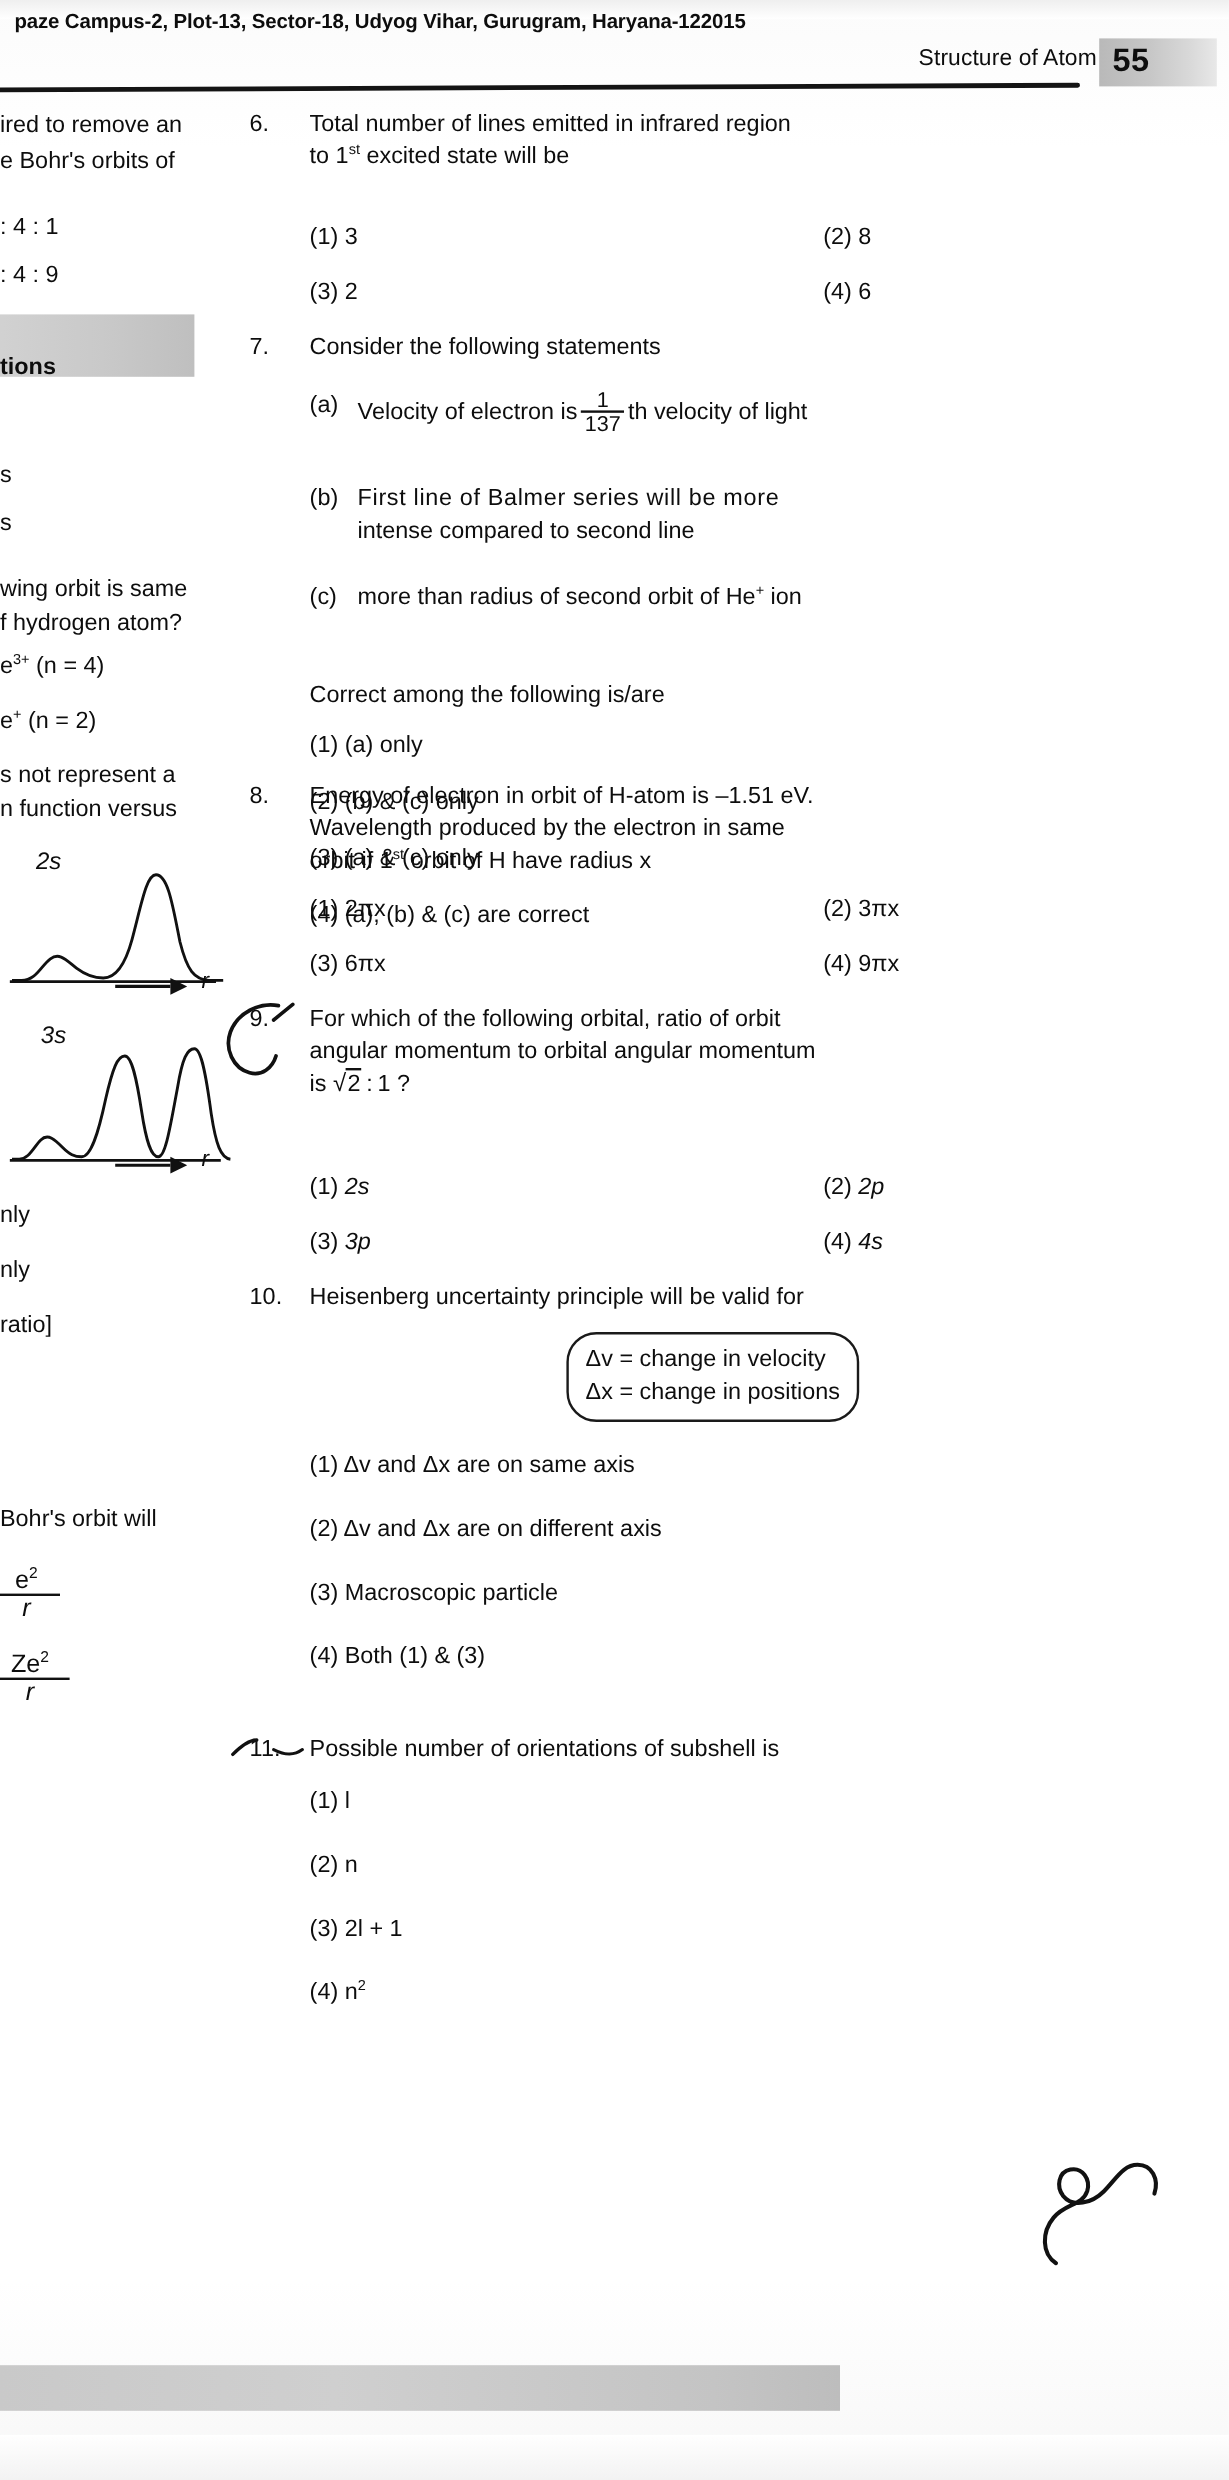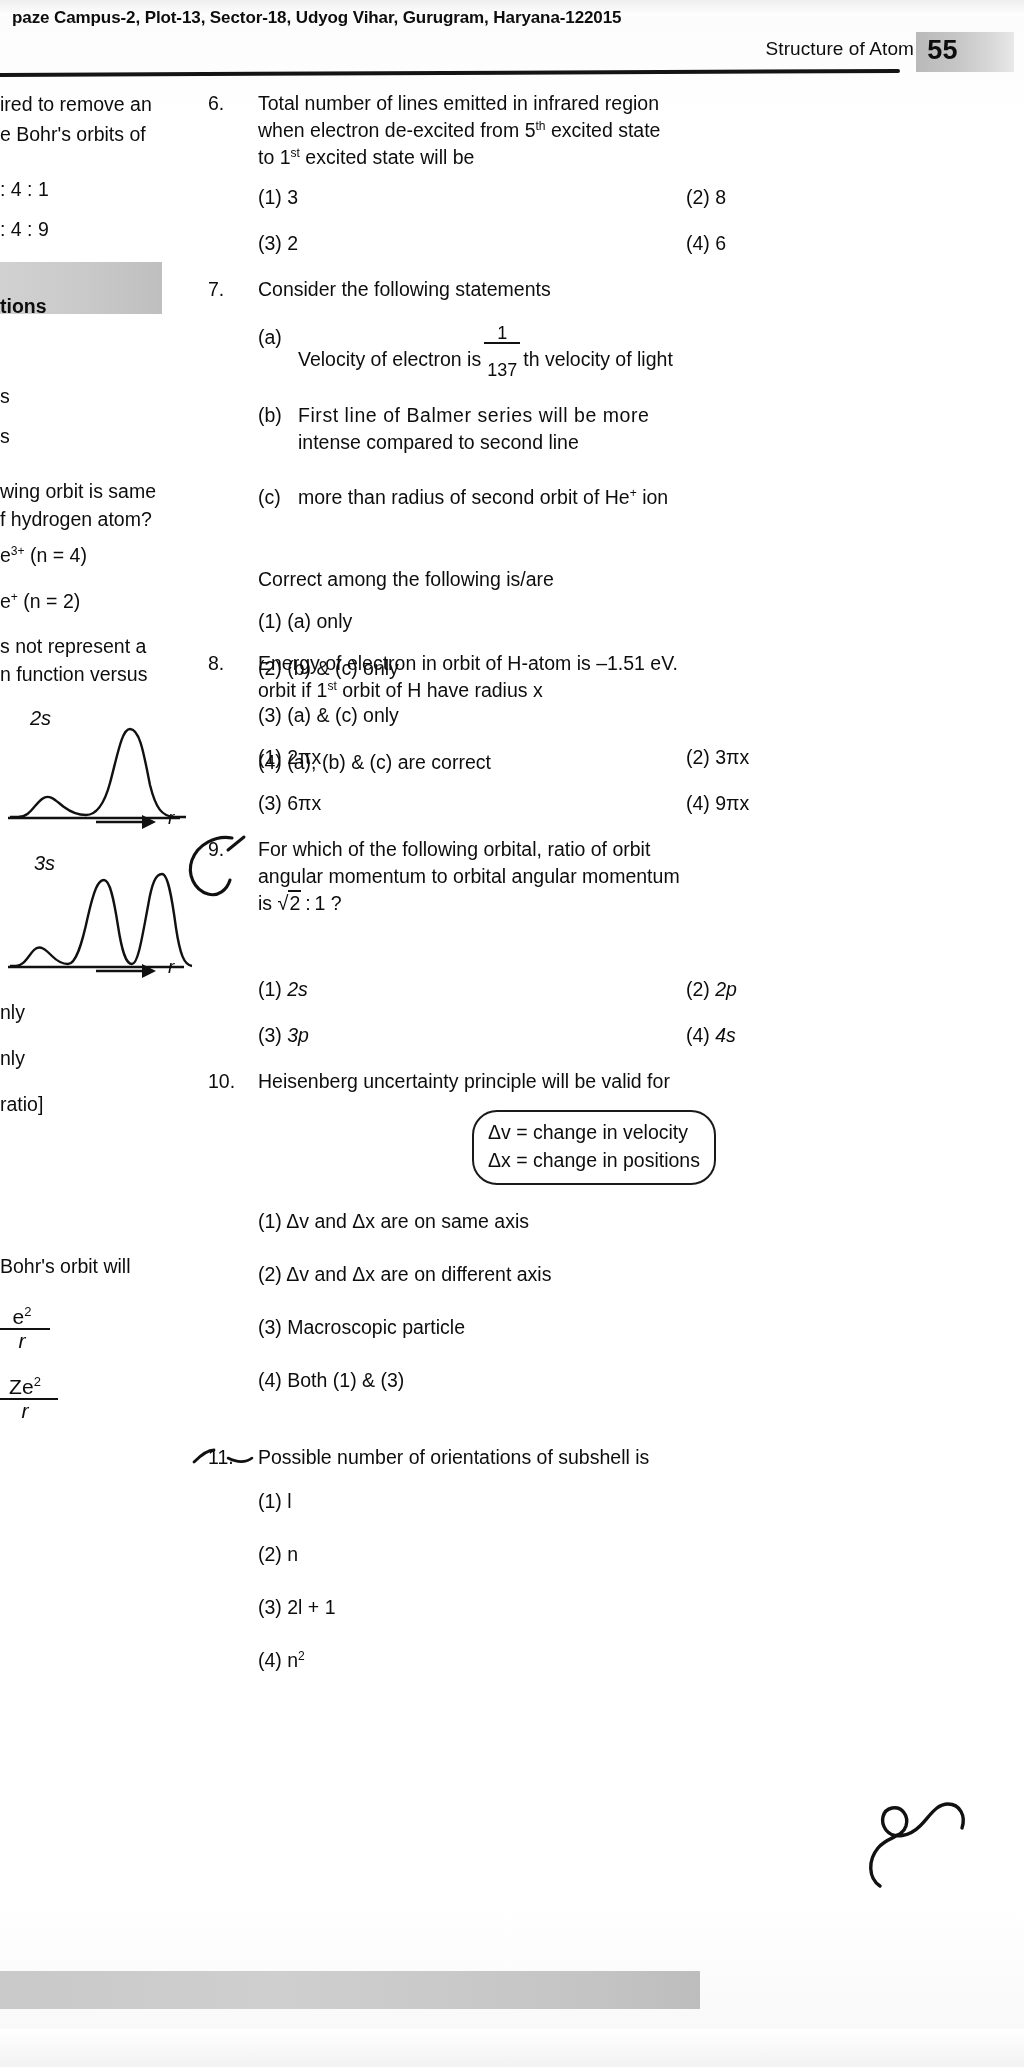--- a/index.html
+++ b/index.html
@@ -126,21 +126,21 @@
 
   
   .frac {
     display: inline-block;
     vertical-align: -10px;
     text-align: center;
     margin: 0 3px;
     line-height: 1.02;
   }
   .frac .num { display: block; font-size: 18px; padding: 0 3px; }
-  .frac .den { display: block; font-size: 18px; border-top: 2.2px solid #111; padding: 17px 3px; }
+  .frac .den { display: block; font-size: 18px; border-top: 2.2px solid #111; padding: 0 3px; }
   sup { font-size: 0.62em; vertical-align: super; line-height: 0; }
   .ital { font-style: italic; }
   .sqrt { white-space: nowrap; }
   .sqrt .rad { font-size: 20px; }
   .sqrt .bar { border-top: 2px solid #111; padding: 0 1px; }
 
   
   .defbox {
     position: absolute;
     border: 2.2px solid #1a1a1a;
@@ -279,21 +279,20 @@
       <span class="den ital">r</span>
     </div>
   </div>
 
   <div class="col-right">
 
     <div class="q" style="top:6px;">
       <div class="q-num">6.</div>
       <div class="q-body">
         <span class="ln">Total number of lines emitted in infrared region</span>
-        <span class="ln">when electron de-excited from 5<sup>th</sup> excited state</span>
         <span class="ln">to 1<sup>st</sup> excited state will be</span>
       </div>
     </div>
     <div class="opts" style="top:100px; height:56px;">
       <div class="opt opt-c1" style="top:0;"><span>(1)</span> <span>3</span></div>
       <div class="opt opt-c2" style="top:0;"><span>(2)</span> <span>8</span></div>
       <div class="opt opt-c1" style="top:46px;"><span>(3)</span> <span>2</span></div>
       <div class="opt opt-c2" style="top:46px;"><span>(4)</span> <span>6</span></div>
     </div>
 
@@ -336,20 +335,21 @@
       <div class="opt opt-c1" style="top:0;"><span>(1)</span> <span>(a) only</span></div>
       <div class="opt opt-c1" style="top:47px;"><span>(2)</span> <span>(b) &amp; (c) only</span></div>
       <div class="opt opt-c1" style="top:94px;"><span>(3)</span> <span>(a) &amp; (c) only</span></div>
       <div class="opt opt-c1" style="top:141px;"><span>(4)</span> <span>(a), (b) &amp; (c) are correct</span></div>
     </div>
 
     <div class="q" style="top:566px;">
       <div class="q-num">8.</div>
       <div class="q-body">
         <span class="ln">Energy of electron in orbit of H-atom is –1.51 eV.</span>
+        <span class="ln">Wavelength produced by the electron in same</span>
         <span class="ln">orbit if 1<sup>st</sup> orbit of H have radius x</span>
       </div>
     </div>
     <div class="opts" style="top:660px; height:56px;">
       <div class="opt opt-c1" style="top:0;"><span>(1)</span> <span>2πx</span></div>
       <div class="opt opt-c2" style="top:0;"><span>(2)</span> <span>3πx</span></div>
       <div class="opt opt-c1" style="top:46px;"><span>(3)</span> <span>6πx</span></div>
       <div class="opt opt-c2" style="top:46px;"><span>(4)</span> <span>9πx</span></div>
     </div>
 

